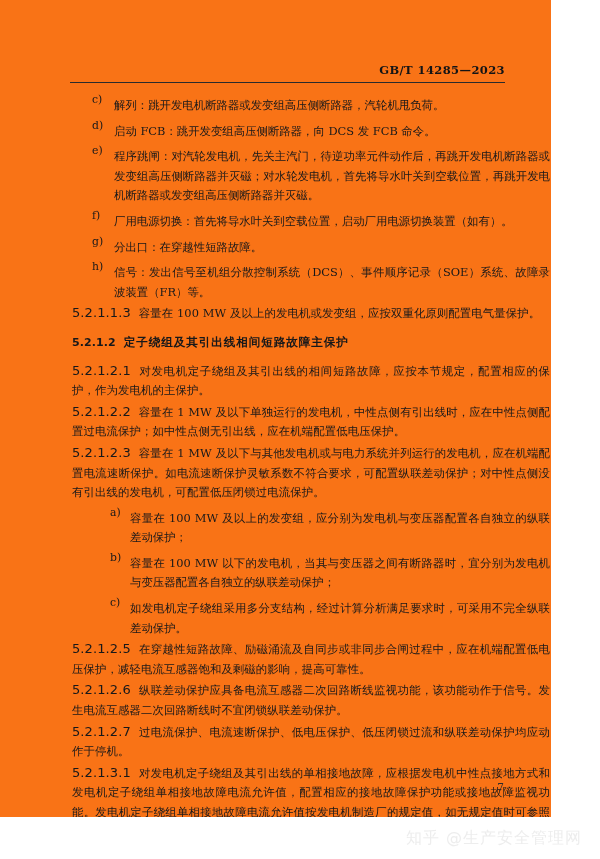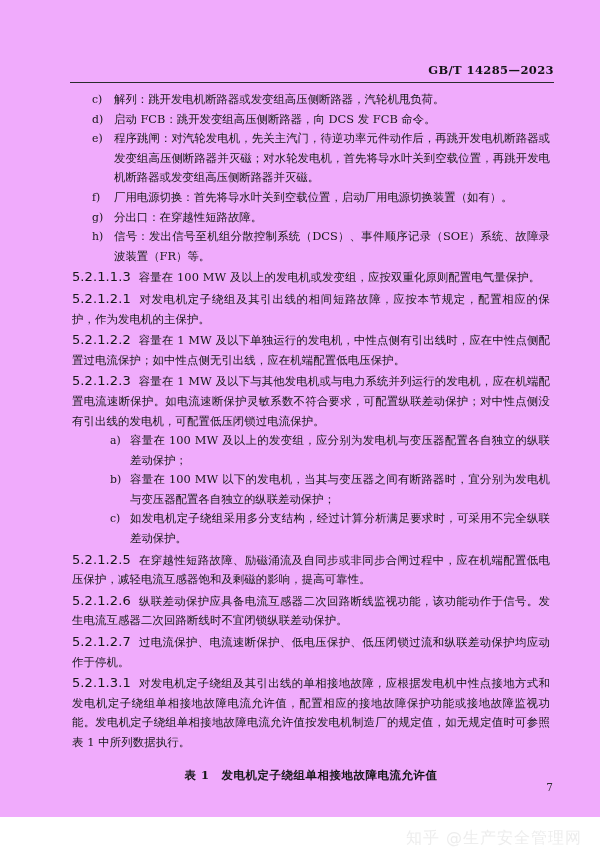--- a/index.html
+++ b/index.html
@@ -12,23 +12,23 @@
     height: 859px;
     position: relative;
     font-family: "DejaVu Serif", "Liberation Serif", serif;
     color: #17181a;
     overflow: hidden;
   }
 
   .page {
     position: absolute;
     left: 0; top: 0;
-    width: 600px;
+    width: 551px;
     height: 817px;
-    background: #f0abfc;
+    background: #f97316;
     box-sizing: border-box;
   }
 
   
   .header {
     position: absolute;
     left: 70px;
     right: 46px;
     top: 63px;
     height: 22px;
@@ -120,20 +120,21 @@
     width: 42px;
     padding-left: 20px;
     box-sizing: border-box;
     font-family: "DejaVu Serif", "Liberation Serif", serif;
     font-size: 10.8px;
   }
   .li-body {
     flex: 1 1 auto;
     text-align: justify;
     text-justify: inter-ideograph;
+    margin-top: 6px;
   }
   .list-indent2 .li-marker {
     width: 58px;
     padding-left: 38px;
   }
 
   
   .table-caption {
     text-align: center;
     font-weight: bold;
@@ -207,20 +208,21 @@
         <div class="li-body">分出口：在穿越性短路故障。</div>
       </div>
       <div class="li">
         <div class="li-marker">h)</div>
         <div class="li-body">信号：发出信号至机组分散控制系统（DCS）、事件顺序记录（SOE）系统、故障录波装置（FR）等。</div>
       </div>
     </div>
 
     <p class="para clause"><span class="num">5.2.1.1.3</span><span class="gap"></span><span>容量在 100 MW 及以上的发电机或发变组，应按双重化原则配置电气量保护。</span></p>
 
+    <p class="heading"><span class="num-b">5.2.1.2</span><span class="gap"></span><span class="heading-text">定子绕组及其引出线相间短路故障主保护</span></p>
 
     <p class="para clause"><span class="num">5.2.1.2.1</span><span class="gap"></span><span>对发电机定子绕组及其引出线的相间短路故障，应按本节规定，配置相应的保护，作为发电机的主保护。</span></p>
     <p class="para clause"><span class="num">5.2.1.2.2</span><span class="gap"></span><span>容量在 1 MW 及以下单独运行的发电机，中性点侧有引出线时，应在中性点侧配置过电流保护；如中性点侧无引出线，应在机端配置低电压保护。</span></p>
     <p class="para clause"><span class="num">5.2.1.2.3</span><span class="gap"></span><span>容量在 1 MW 及以下与其他发电机或与电力系统并列运行的发电机，应在机端配置电流速断保护。如电流速断保护灵敏系数不符合要求，可配置纵联差动保护；对中性点侧没有引出线的发电机，可配置低压闭锁过电流保护。</span></p>
 
     <div class="list list-indent2">
       <div class="li">
         <div class="li-marker">a)</div>
         <div class="li-body">容量在 100 MW 及以上的发变组，应分别为发电机与变压器配置各自独立的纵联差动保护；</div>
       </div>

